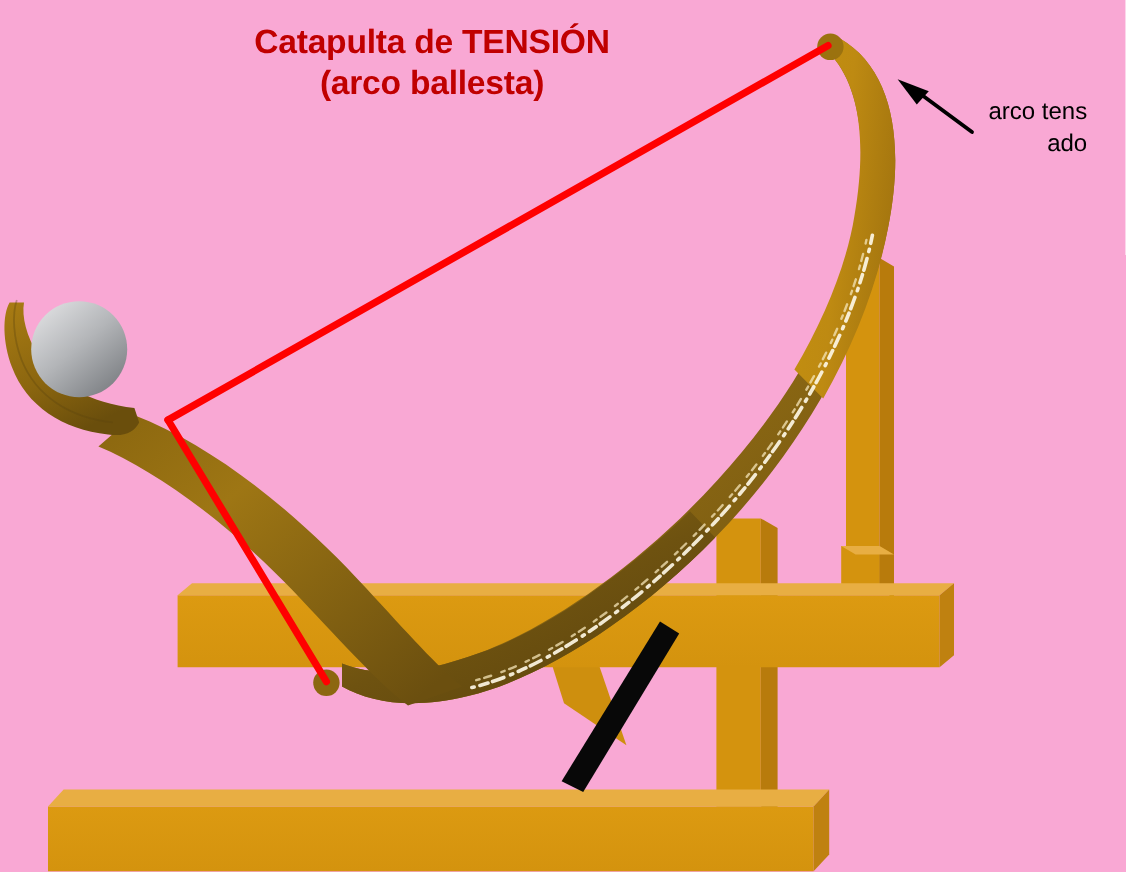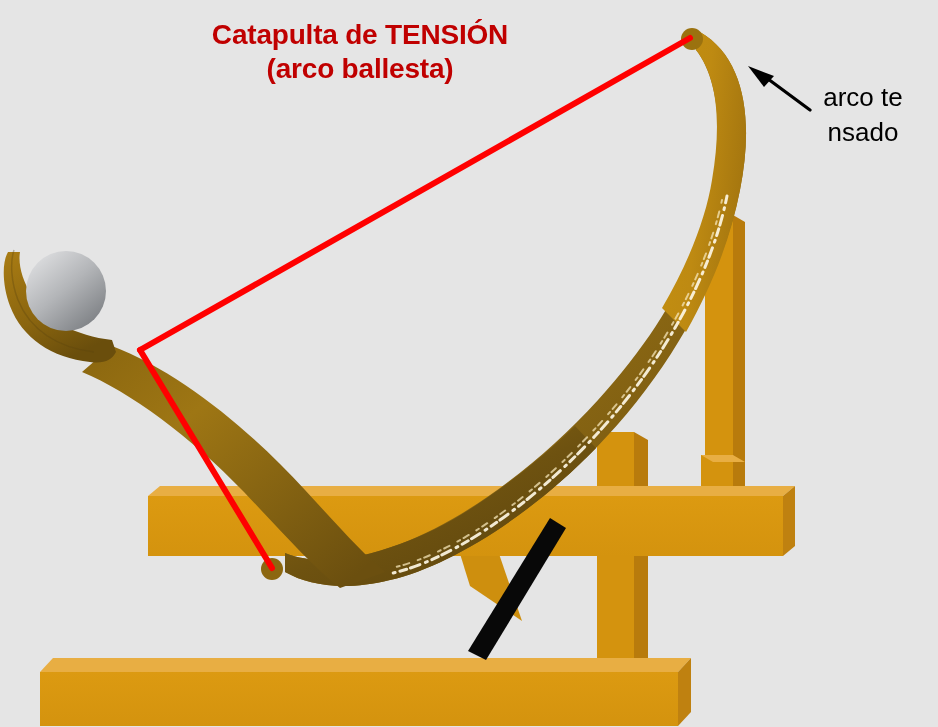--- a/index.html
+++ b/index.html
@@ -4,21 +4,21 @@
 <style>
   html, body {
     margin: 0;
     padding: 0;
     background: #ffffff;
   }
   #stage {
     position: relative;
     width: 938px;
     height: 727px;
-    background: #e5e5e5;
+    background: #f9a8d4;
     overflow: hidden;
     font-family: "Liberation Sans", sans-serif;
   }
   #scene {
     position: absolute;
     left: 0;
     top: 0;
     width: 938px;
     height: 727px;
   }
@@ -35,24 +35,24 @@
     line-height: 1.22;
     letter-spacing: -0.2px;
     user-select: none;
   }
   .title-line { display: block; white-space: nowrap; }
   .callout-label {
     position: absolute;
     left: 820px;
     top: 80px;
     width: 86px;
-    text-align: center;
+    text-align: right;
     color: #000000;
     font-family: "Liberation Sans", sans-serif;
-    font-size: 26px;
+    font-size: 20px;
     line-height: 1.33;
     word-break: break-all;
     user-select: none;
   }
 </style>
 </head>
 <body>
 
 <div id="stage">
 

